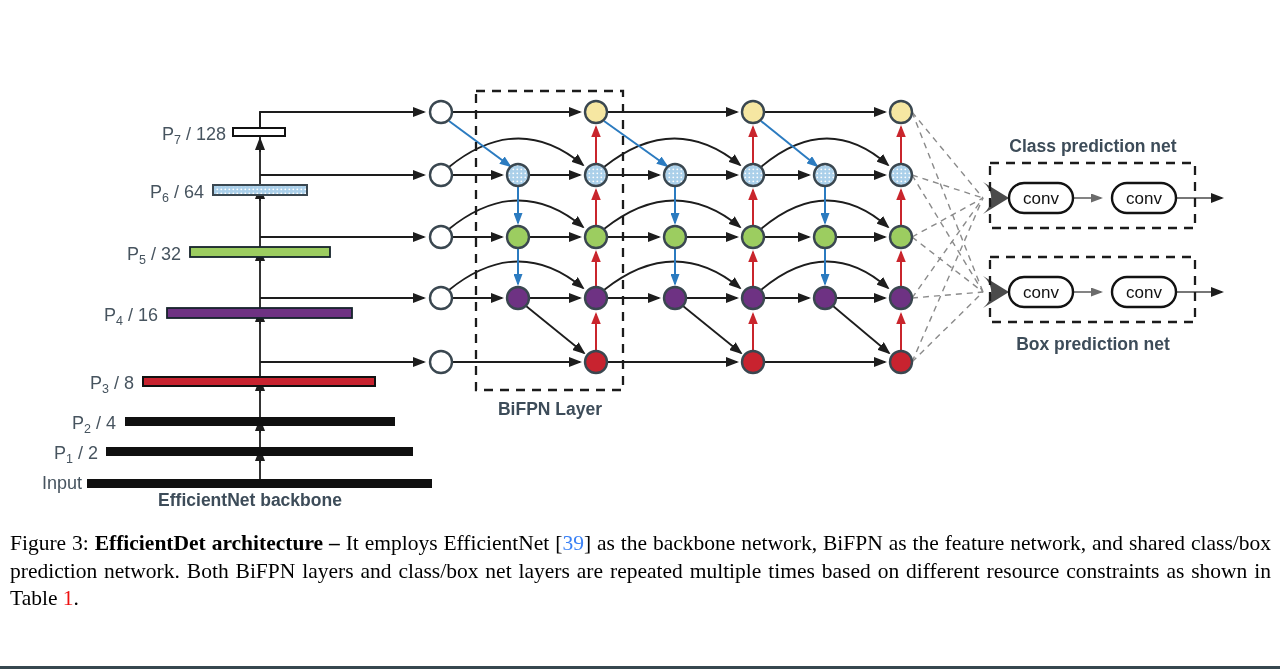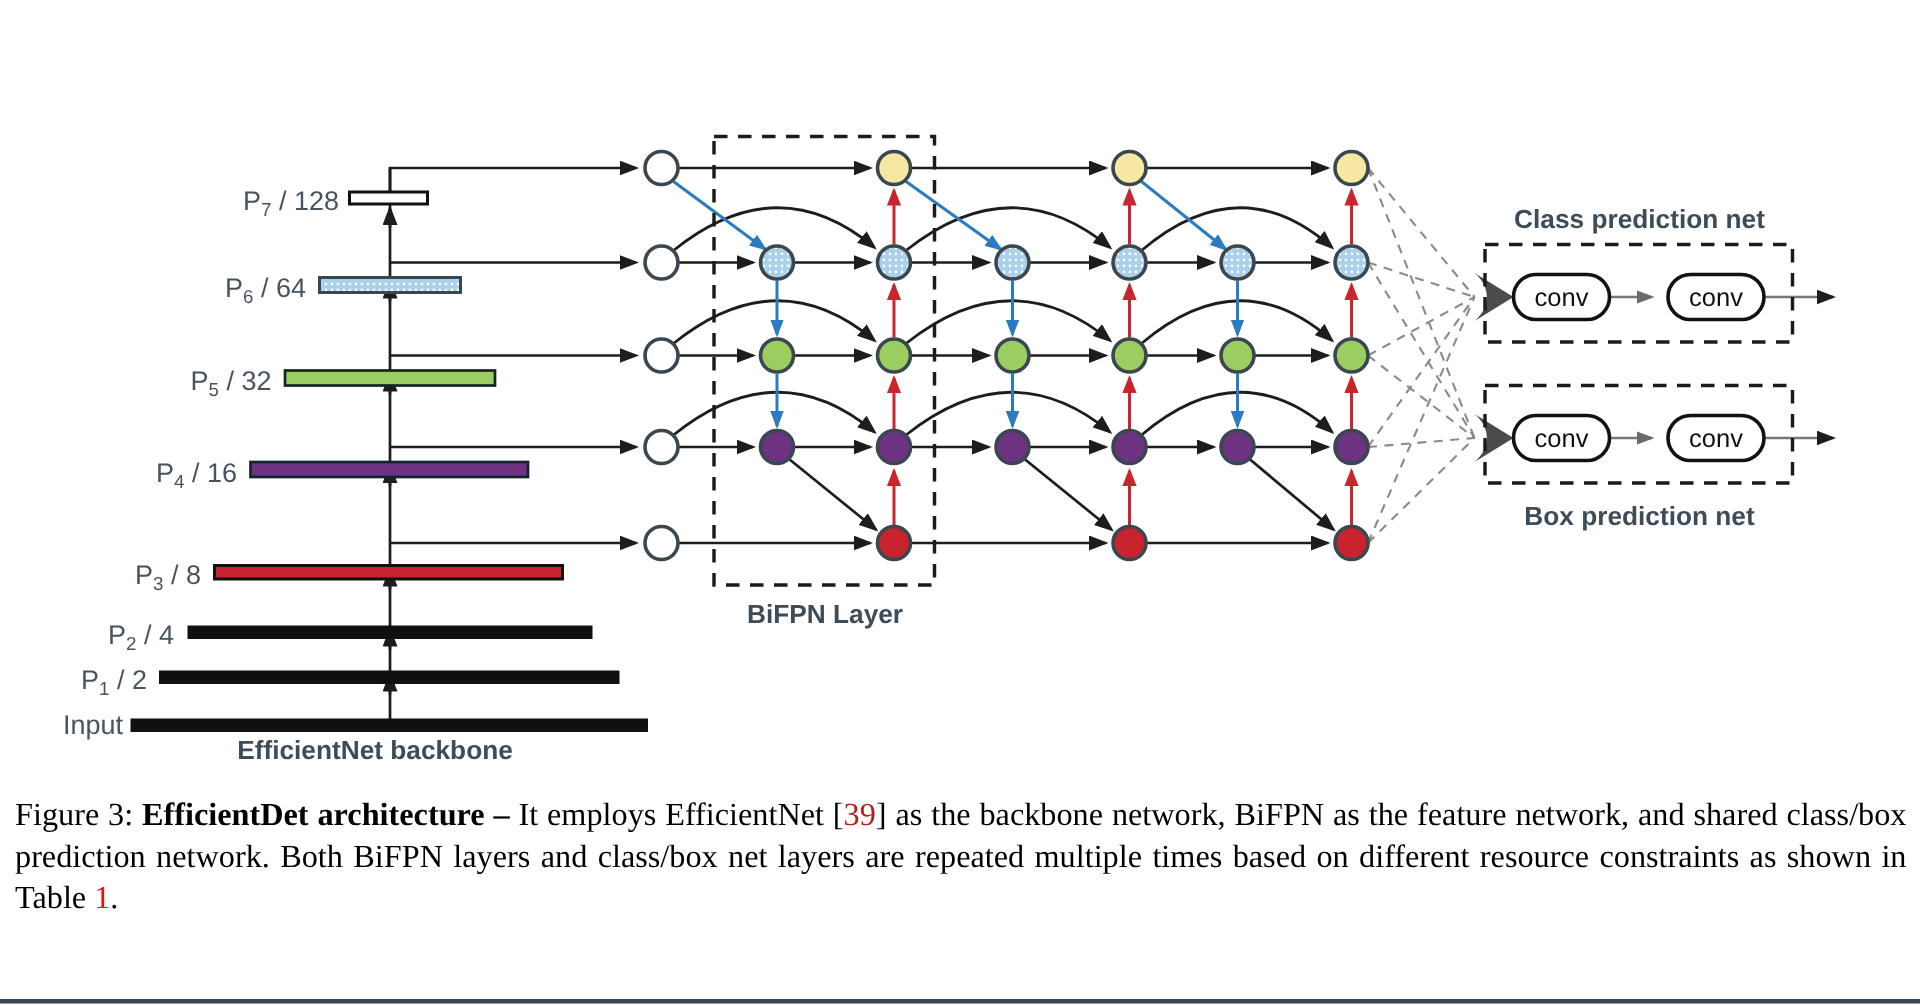--- a/index.html
+++ b/index.html
@@ -19,21 +19,21 @@
   .barblk{fill:#101010;stroke:none;}
   .plabel{font-family:"Liberation Sans",sans-serif;font-size:18px;fill:#47545F;}
   .plabel .sub{font-size:12.5px;}
   .dlabel{font-family:"Liberation Sans",sans-serif;font-size:17.5px;font-weight:bold;fill:#3D4C59;}
   .convlabel{font-family:"Liberation Sans",sans-serif;font-size:17px;fill:#111111;}
   
   .caption{position:absolute;left:10px;top:530px;width:1261px;
            font-family:"Liberation Serif",serif;font-size:21.5px;line-height:27.6px;
            color:#000;text-align:justify;}
   .caption b{font-weight:bold;}
-  .ref-green{color:#b91c1c;margin-top:16px;}
+  .ref-green{color:#3b82f6;margin-top:16px;}
   .ref-red{color:#EE1111;}
   .bottom-rule{position:absolute;left:0;top:666px;width:1280px;height:3px;background:#36474F;}
 </style>
 </head>
 <body>
 
 <svg id="diagram" width="1280" height="520" viewBox="0 0 1280 520">
   <defs>
     <marker id="mB" markerUnits="userSpaceOnUse" markerWidth="13" markerHeight="10" refX="11" refY="5" orient="auto">
         <path d="M0,0 L13,5 L0,10 Z" fill="#1d1d1d"></path>

